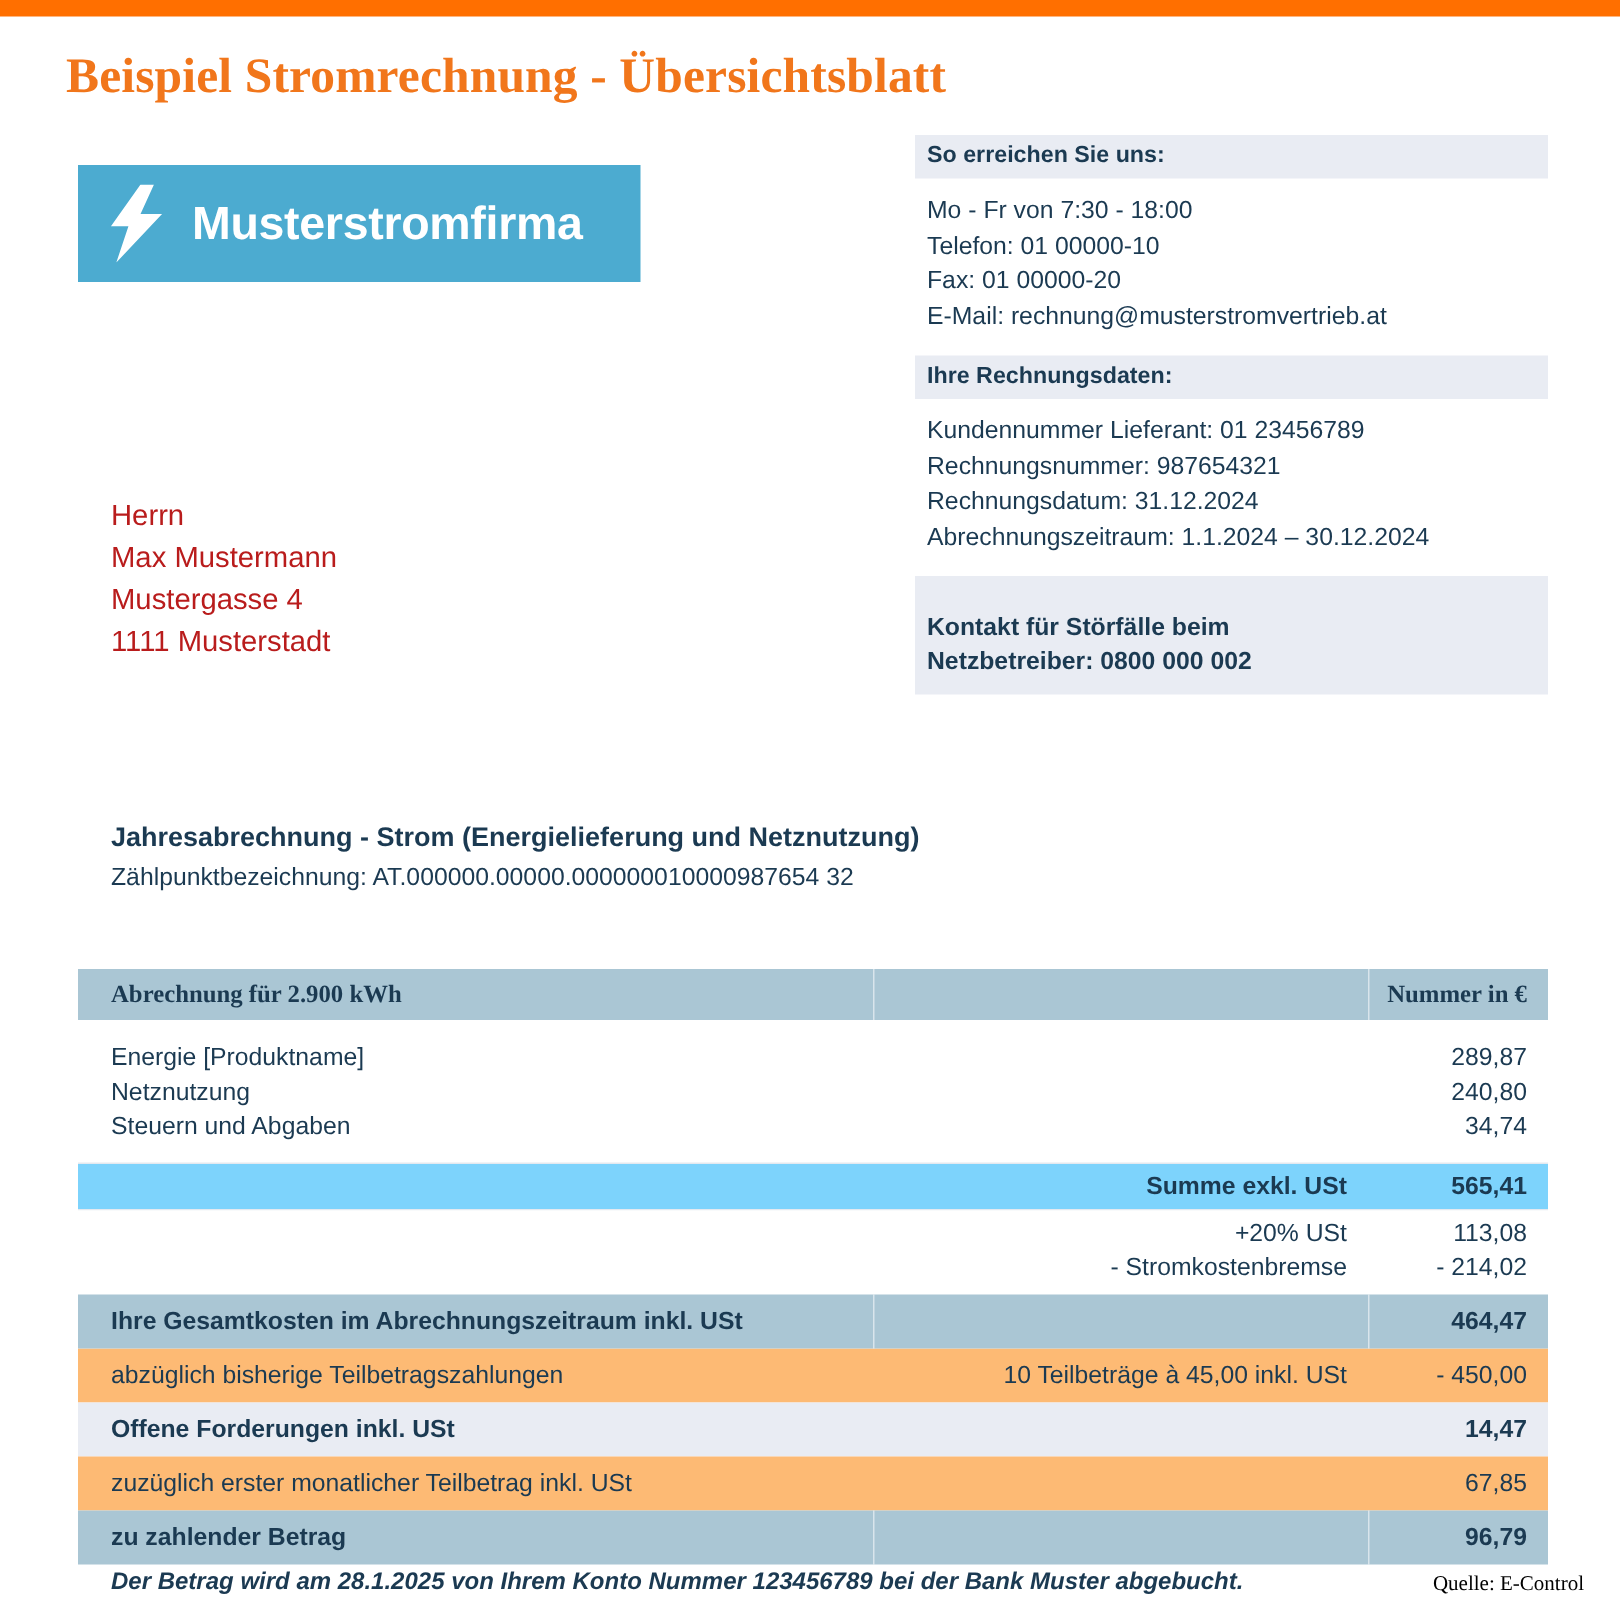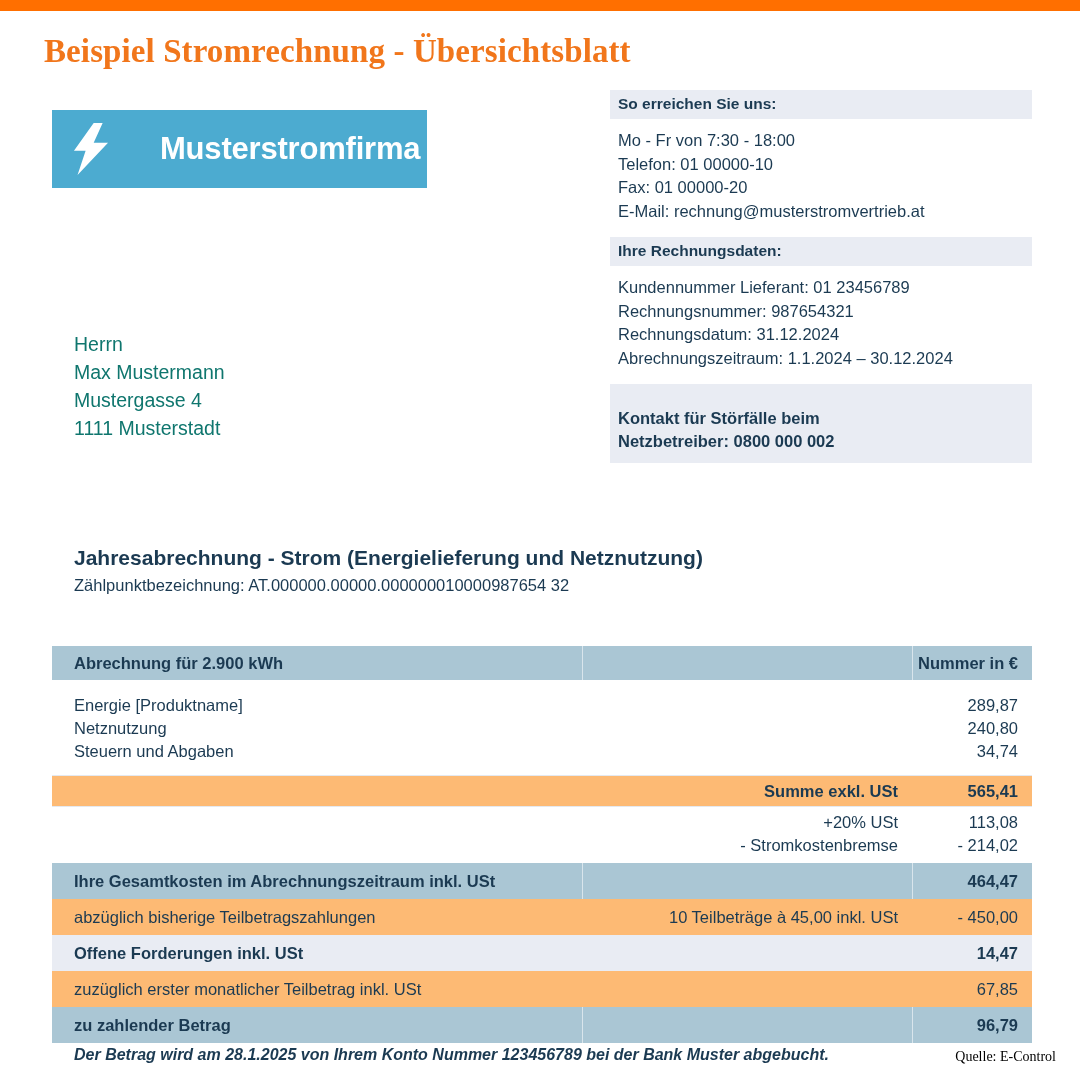--- a/index.html
+++ b/index.html
@@ -44,21 +44,20 @@
     position: absolute;
     left: 52px;
     top: 110px;
     width: 375px;
     height: 78px;
     background: #4cabd0;
     display: flex;
     align-items: center;
     padding-left: 18px;
     box-sizing: border-box;
-    gap: 32px;
   }
   .logo-bolt {
     width: 42px;
     height: 52px;
     flex: 0 0 auto;
     display: block;
   }
   .logo-text {
     margin-left: 16px;
     color: #ffffff;
@@ -68,21 +67,21 @@
     white-space: nowrap;
   }
 
   
   .address {
     position: absolute;
     left: 74px;
     top: 330px;
     font-size: 19.5px;
     line-height: 28px;
-    color: #0f766e;
+    color: #b91c1c;
   }
   .address div { white-space: nowrap; }
 
   
   .info-col {
     position: absolute;
     left: 610px;
     top: 90px;
     width: 422px;
   }
@@ -113,21 +112,21 @@
   .info-note div { white-space: nowrap; }
 
   
   .section {
     position: absolute;
     left: 74px;
     top: 545px;
     width: 960px;
   }
   .section-title {
-    font-size: 21px;
+    font-size: 18px;
     font-weight: bold;
     line-height: 26px;
     white-space: nowrap;
   }
   .section-sub {
     font-size: 16.5px;
     line-height: 22.5px;
     margin-top: 3px;
     white-space: nowrap;
   }
@@ -160,31 +159,32 @@
     flex: 0 0 120px;
     text-align: right;
     padding-right: 14px;
     box-sizing: border-box;
   }
 
   .row-head {
     background: #aac6d4;
     font-weight: bold;
     height: 34px;
+    font-family: Liberation Serif, serif;
   }
   .row-band  { background: #aac6d4; font-weight: bold; height: 36px; }
   .row-light { background: #e9ecf3; font-weight: bold; height: 36px; }
   .row-white { background: #fdba74; height: 36px; }
 
   .items { background: #ffffff; padding: 14px 0 12px 0; }
   .items .row { height: 23px; }
 
   .sep { height: 1px; background: #e4e9f0; }
 
-  .sum-block { background: #fdba74; }
+  .sum-block { background: #7dd3fc; }
   .sum-block .row { height: 30px; }
   .sum-row { font-weight: bold; }
 
   .tax-block { background: #ffffff; padding: 4px 0 6px 0; }
   .tax-block .row { height: 23px; }
 
   
   .vdiv {
     position: absolute;
     width: 1px;

